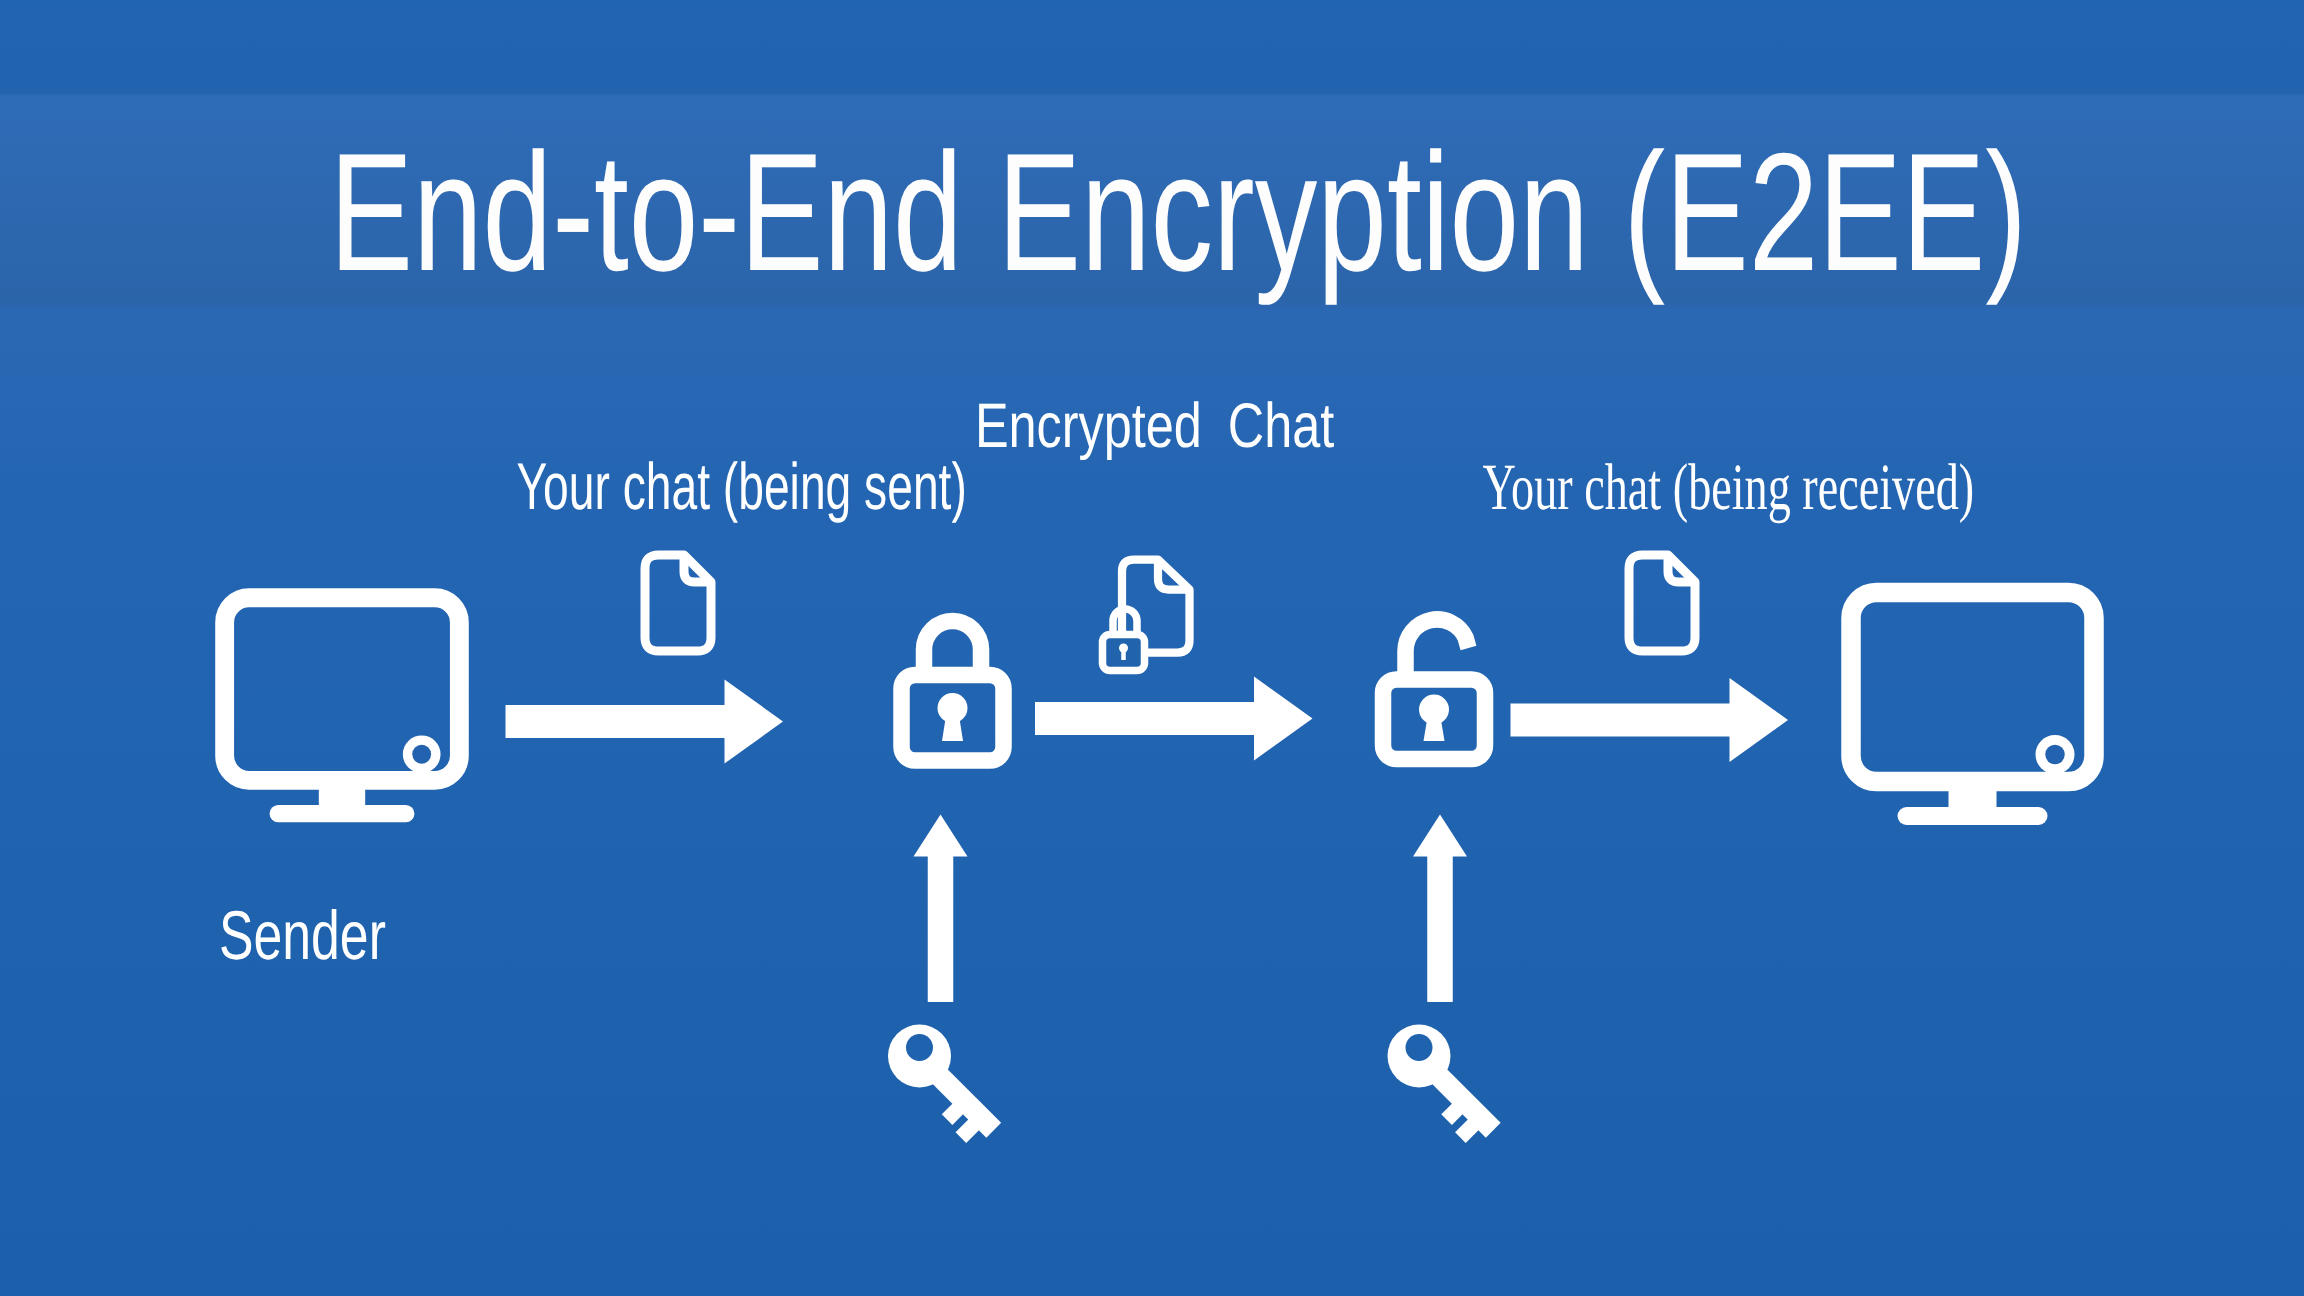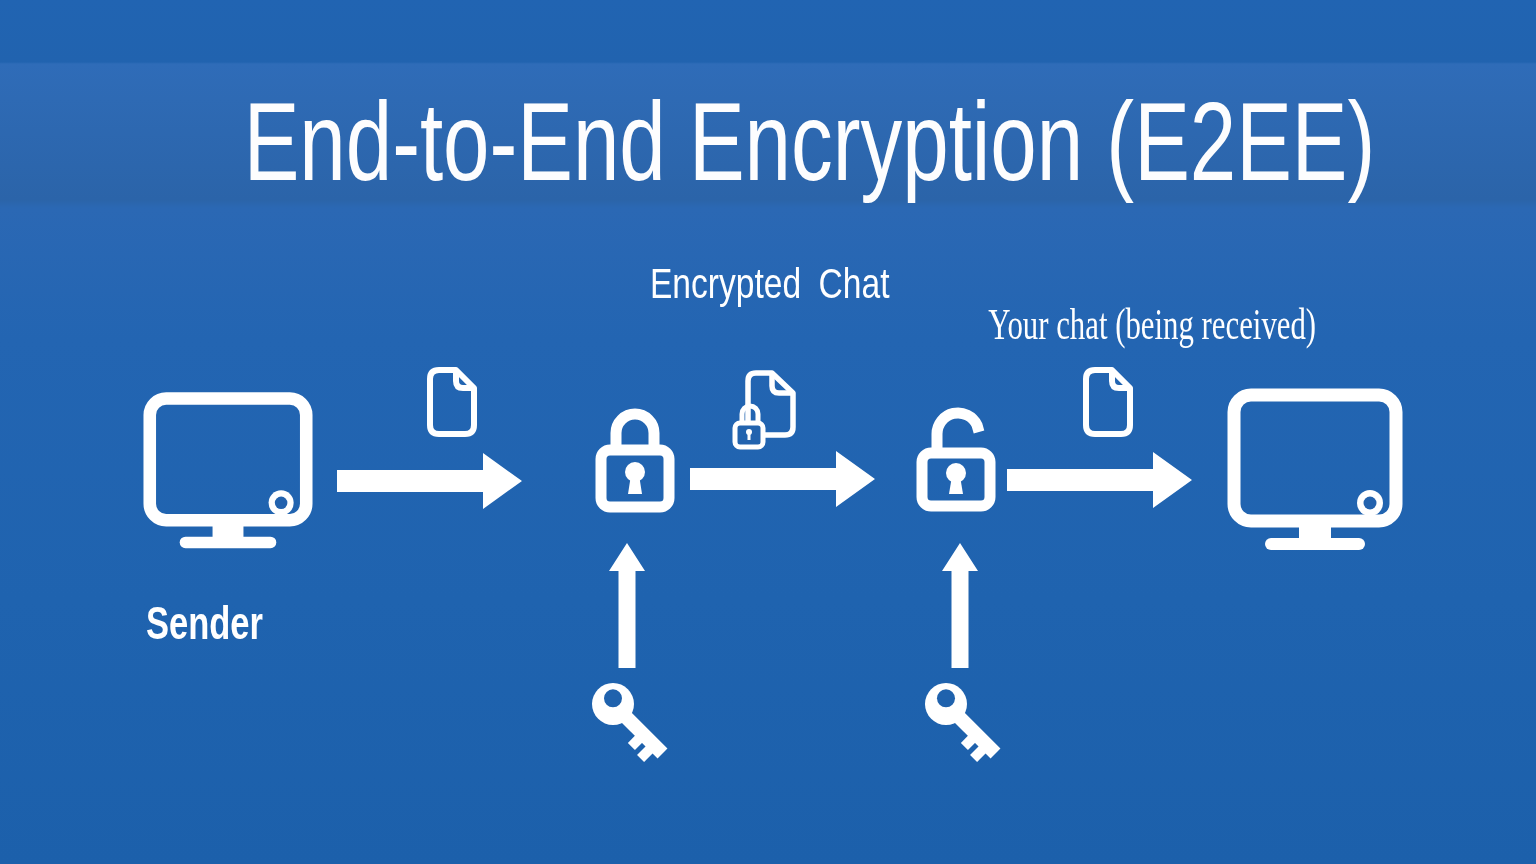--- a/index.html
+++ b/index.html
@@ -9,21 +9,21 @@
     overflow:hidden;
     font-family:"Liberation Sans", sans-serif;
     background:linear-gradient(180deg,
       #2164b2 0px, #2163af 62px,
       #2f6cb8 64px, #2b64a9 200px,
       #2b68b4 208px, #2365b2 340px,
       #1f63af 600px, #1c60ab 864px);
   }
   .title-wrap{
     position:absolute;left:0;right:0;top:86px;
-    padding-left:50px;
+    padding-left:26px;
     color:#fdfdfe;
   }
   .title-wrap span{
     display:inline-block;
     font-size:112px;font-weight:300;line-height:1;
     transform:scaleX(0.745);transform-origin:center;
     white-space:nowrap;letter-spacing:0;
   }
   .lbl{
     position:absolute;color:#fff;line-height:1;white-space:nowrap;
@@ -48,24 +48,27 @@
 
   <div class="icon" style="left:143px;top:390px;">
     <svg width="170" height="160" viewBox="0 0 176 162">
       <rect x="7" y="7" width="162" height="126" rx="17" fill="none" stroke="#fff" stroke-width="13"></rect>
       <circle cx="143" cy="115" r="13" fill="#fff"></circle>
       <circle cx="143" cy="115" r="6.5" fill="#2262ae"></circle>
       <rect x="72" y="133" width="32" height="19" fill="#fff"></rect>
       <rect x="38" y="150" width="100" height="12" rx="6" fill="#fff"></rect>
     </svg>
   </div>
-  <div class="lbl node-lbl" style="left:146px;top:600px;font-weight:bold;">
+  <div class="lbl node-lbl" style="left:146px;top:600px;">
     <span>Sender</span>
   </div>
 
+  <div class="lbl chat-lbl" style="left:280px;width:350px;top:303px;">
+    <span>Your chat (being sent)</span>
+  </div>
 
   <div class="icon" style="left:426px;top:366px;">
     <svg width="52" height="72" viewBox="0 0 52 72">
       <path d="M30 4 H13 Q4 4 4 13 V59 Q4 68 13 68 H39 Q48 68 48 59 V22 L30 4 Z" fill="none" stroke="#fff" stroke-width="6" stroke-linejoin="round"></path>
       <path d="M30 4 V15 Q30 22 37 22 H48" fill="none" stroke="#fff" stroke-width="6" stroke-linejoin="round"></path>
     </svg>
   </div>
 
   <div class="icon" style="left:337px;top:453px;">
     <svg width="185" height="56" viewBox="0 0 185 56">

